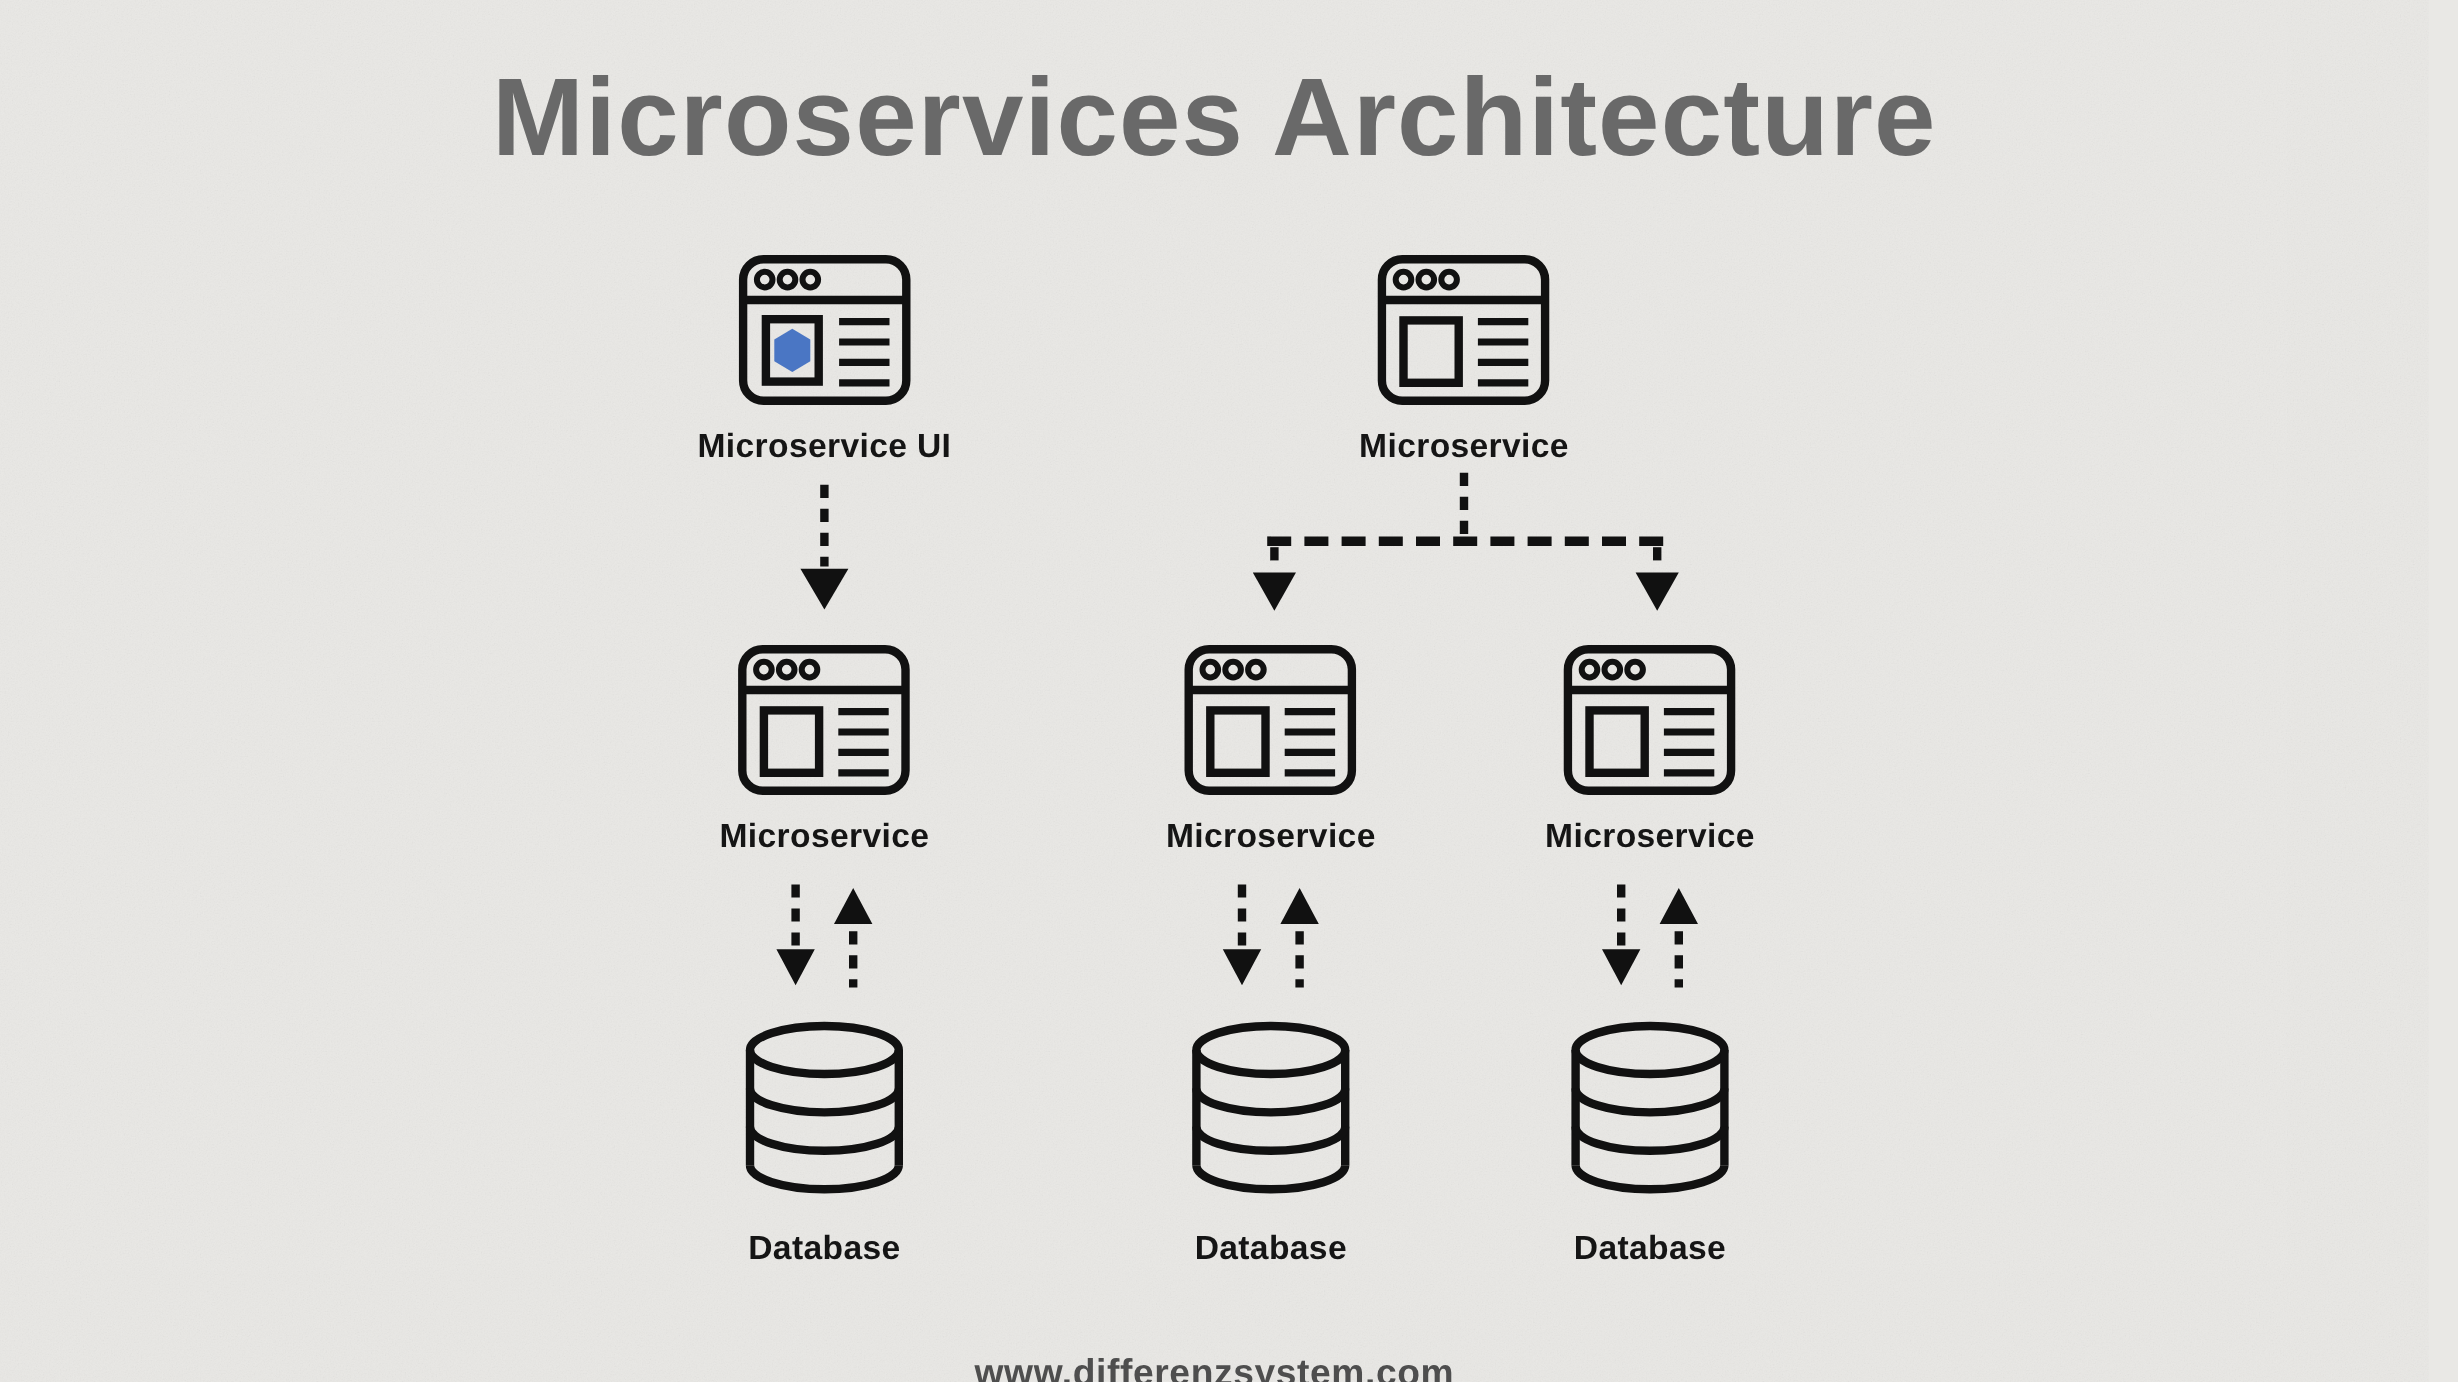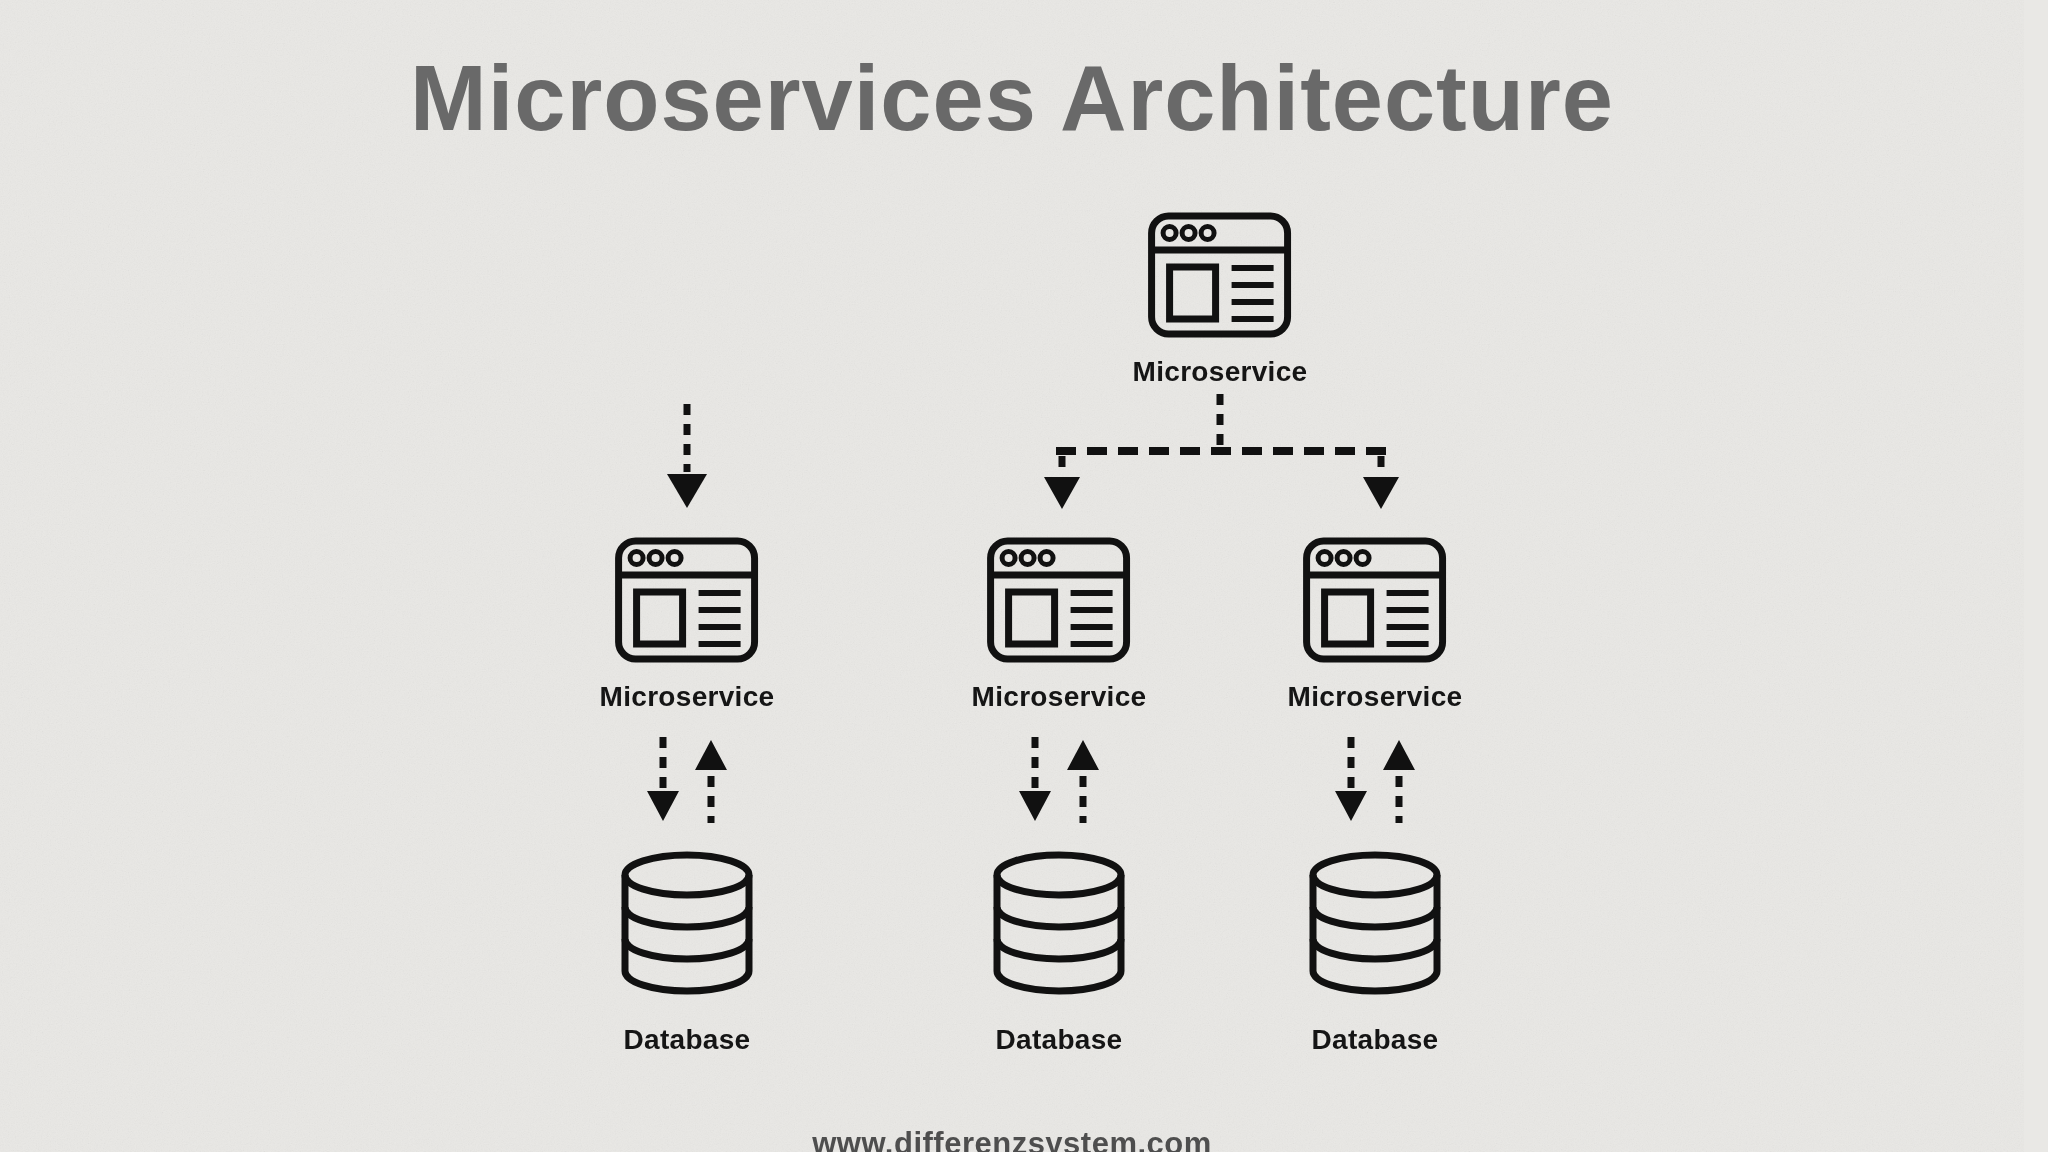--- a/index.html
+++ b/index.html
@@ -84,20 +84,36 @@
     </g>
 
     <g stroke="#111" fill="#111">
       <line x1="1351" y1="737" x2="1351" y2="790" stroke-width="7" stroke-dasharray="11 9"></line>
       <polygon points="1335,791 1367,791 1351,821" stroke="none"></polygon>
       <polygon points="1383,770 1415,770 1399,740" stroke="none"></polygon>
       <line x1="1399" y1="776" x2="1399" y2="823" stroke-width="7" stroke-dasharray="11 9"></line>
     </g>
   </svg>
 
+  <div class="node pos-ui">
+    <svg width="144" height="126" viewBox="0 0 144 126" fill="none">
+      <rect x="4" y="4" width="136" height="118" rx="17" stroke="#111" stroke-width="7"></rect>
+      <line x1="6" y1="38" x2="138" y2="38" stroke="#111" stroke-width="7"></line>
+      <circle cx="22" cy="21" r="6.5" stroke="#111" stroke-width="5"></circle>
+      <circle cx="41" cy="21" r="6.5" stroke="#111" stroke-width="5"></circle>
+      <circle cx="60" cy="21" r="6.5" stroke="#111" stroke-width="5"></circle>
+      <rect x="23" y="54" width="44" height="52" stroke="#111" stroke-width="7"></rect>
+      <polygon points="45,62 60,71 60,89 45,98 30,89 30,71" fill="#4a76c4"></polygon>
+      <line x1="84" y1="56" x2="126" y2="56" stroke="#111" stroke-width="6"></line>
+      <line x1="84" y1="73" x2="126" y2="73" stroke="#111" stroke-width="6"></line>
+      <line x1="84" y1="90" x2="126" y2="90" stroke="#111" stroke-width="6"></line>
+      <line x1="84" y1="107" x2="126" y2="107" stroke="#111" stroke-width="6"></line>
+    </svg>
+    <span class="label">Microservice UI</span>
+  </div>
 
   <div class="node pos-hub">
     <svg width="144" height="126" viewBox="0 0 144 126" fill="none">
       <rect x="4" y="4" width="136" height="118" rx="17" stroke="#111" stroke-width="7"></rect>
       <line x1="6" y1="38" x2="138" y2="38" stroke="#111" stroke-width="7"></line>
       <circle cx="22" cy="21" r="6.5" stroke="#111" stroke-width="5"></circle>
       <circle cx="41" cy="21" r="6.5" stroke="#111" stroke-width="5"></circle>
       <circle cx="60" cy="21" r="6.5" stroke="#111" stroke-width="5"></circle>
       <rect x="22" y="55" width="46" height="52" stroke="#111" stroke-width="7"></rect>
       <line x1="84" y1="56" x2="126" y2="56" stroke="#111" stroke-width="6"></line>

